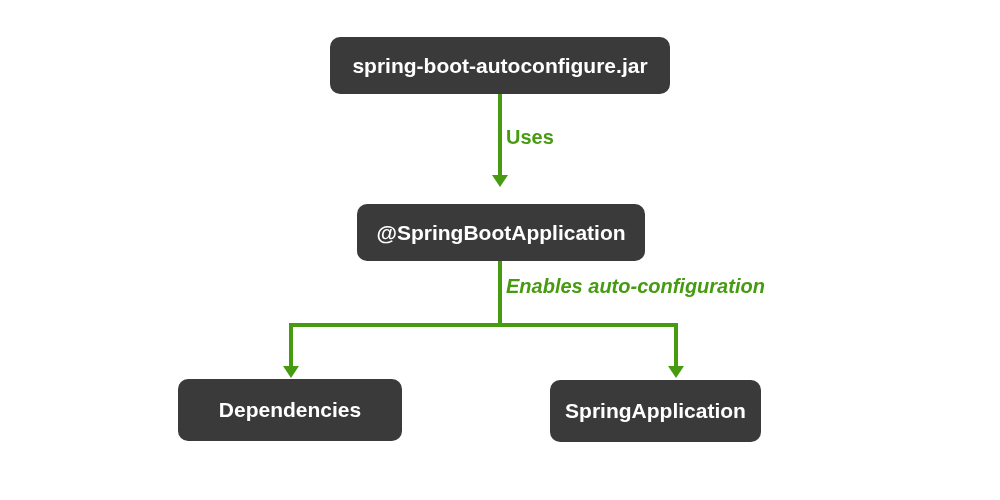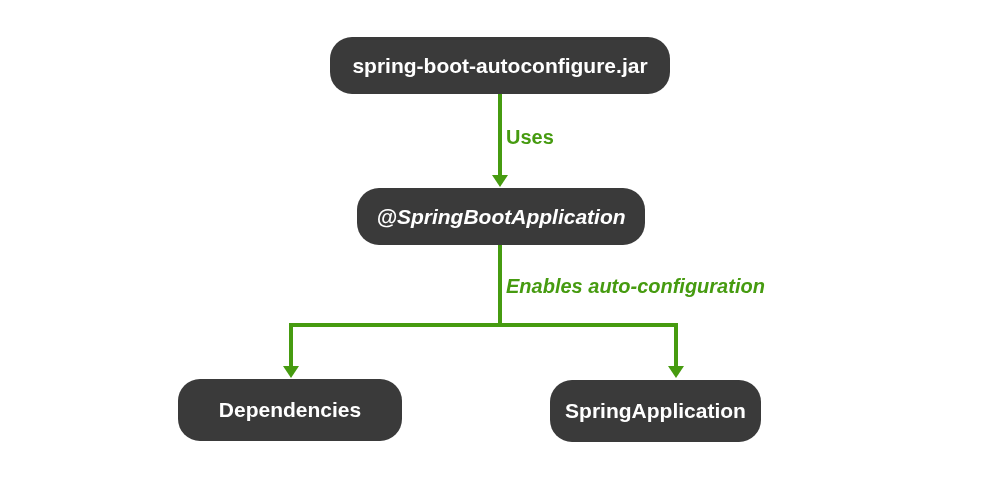--- a/index.html
+++ b/index.html
@@ -28,39 +28,39 @@
     fill: none;
   }
   .arrow-head {
     fill: var(--edge, #469b10);
     stroke: none;
   }
   .node {
     position: absolute;
     background: var(--node-bg, #3a3a3a);
     color: var(--node-text, #ffffff);
-    border-radius: 22px;
+    border-radius: 10px;
     display: flex;
     align-items: center;
     justify-content: center;
     font-weight: bold;
     font-size: 21px;
     white-space: nowrap;
     box-sizing: border-box;
   }
   .edge-label {
     position: absolute;
     color: var(--edge, #469b10);
     font-weight: bold;
     font-size: 20px;
     white-space: nowrap;
     line-height: 24px;
   }
   .node-jar            { left: 330px; top: 37px;  width: 340px; height: 57px; }
-  .node-annotation     { left: 357px; top: 188px; width: 288px; height: 57px; font-style: italic; }
+  .node-annotation     { left: 357px; top: 204px; width: 288px; height: 57px; }
   .node-dependencies   { left: 178px; top: 379px; width: 224px; height: 62px; }
   .node-springapp      { left: 550px; top: 380px; width: 211px; height: 62px; }
   .label-uses          { left: 506px; top: 125px; }
   .label-enables       { left: 506px; top: 274px; font-style: italic; }
   .label-autoconf      { left: 410px; top: 337px; }
 </style>
 </head>
 <body>
 
 <div class="canvas">

